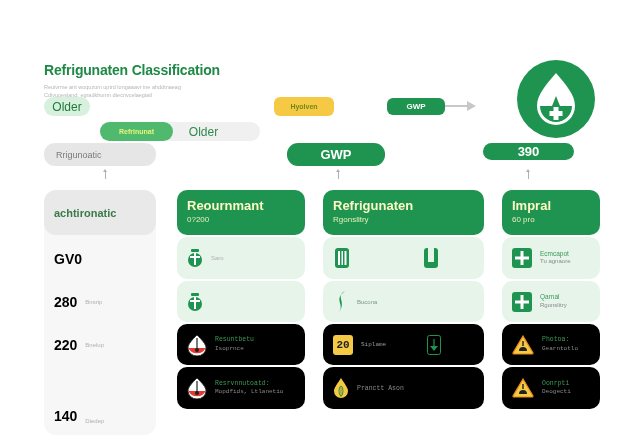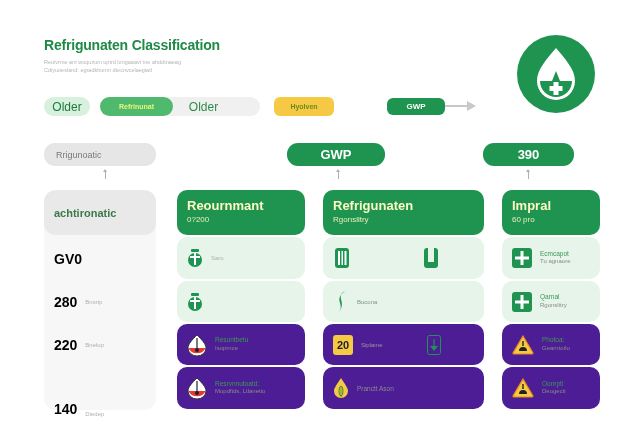--- a/index.html
+++ b/index.html
@@ -1,31 +1,31 @@
 <!DOCTYPE html>
 <html><head>
 <meta charset="utf-8">
 <style>
   * { box-sizing: border-box; margin: 0; padding: 0; }
   html, body { width: 640px; height: 448px; background: #ffffff; overflow: hidden; }
   body { font-family: "Liberation Sans", sans-serif; position: relative; }
-  .abs { position: absolute; }
+  .abs { position: absolute; margin-top: 25px; }
   .title { left: 44px; top: 37px; font-size: 14px; font-weight: bold; color: #1e8a46; letter-spacing: -0.2px; }
   .sub { left: 44px; font-size: 5.5px; color: #b5b5b5; }
   .pill { position: absolute; height: 19px; border-radius: 10px; display: flex; align-items: center; justify-content: center; font-size: 12px; }
   .arrow-line { position: absolute; height: 2px; background: #c8c8c8; }
   .arrow-head { position: absolute; width: 0; height: 0; border-top: 5px solid transparent; border-bottom: 5px solid transparent; border-left: 9px solid #c8c8c8; }
   .up-arrow { position: absolute; width: 1px; height: 8px; background: #b0b0b0; }
   .up-arrow::before { content: ""; position: absolute; left: -2px; top: -2px; border-left: 2.5px solid transparent; border-right: 2.5px solid transparent; border-bottom: 3px solid #b0b0b0; }
   .col-head { position: absolute; border-radius: 10px; color: #fef9c3; background: #1e9450; padding: 8px 10px; }
   .col-head .h1 { font-size: 13px; font-weight: bold; }
   .col-head .h2 { font-size: 8px; opacity: 0.9; margin-top: 2px; }
-  .cell { position: absolute; border-radius: 10px; display: flex; align-items: center; padding: 7px 10px; gap: 8px; }
+  .cell { position: absolute; border-radius: 10px; display: flex; align-items: center; padding: 0 10px; gap: 8px; }
   .green { background: #e6f4ea; }
-  .cream { background: #4c1d95; }
+  .cream { background: #000000; font-family: Liberation Mono, monospace; }
   .lab-num { font-size: 14px; font-weight: bold; color: #000000; }
   .lab-small { font-size: 6px; color: #b0b0b0; }
   .tiny-green { font-size: 6.5px; color: #3c9a58; line-height: 1.3; }
   .tiny-grey { font-size: 6px; color: #8a8a8a; line-height: 1.3; }
   svg { display: block; }
 </style>
 </head>
 <body>
 
 <div class="abs title">Refrigunaten Classification</div>
@@ -49,21 +49,21 @@
     <path d="M23 46 L35 46 L39 36 L43 46 L55 46 A16 16 0 0 1 23 46 Z" fill="#1e9450"></path>
     <rect x="36.5" y="47" width="5" height="13" fill="#fff"></rect>
     <rect x="32.5" y="51" width="13" height="5" fill="#fff"></rect>
   </svg>
 </div>
 
 <div class="pill" style="left:44px;top:143px;width:112px;height:23px;border-radius:11px;background:#e6e6e6;color:#7a7a7a;font-size:9px;justify-content:flex-start;padding-left:12px;text-align:center;">Rrigunoatic</div>
 <div class="up-arrow" style="left:105px;top:171px;"></div>
 <div class="pill" style="left:287px;top:143px;width:98px;height:23px;border-radius:11px;background:#1e9450;color:#fff;font-size:13px;font-weight:bold;">GWP</div>
 <div class="up-arrow" style="left:338px;top:171px;"></div>
-<div class="pill" style="left:483px;top:143px;width:91px;height:23px;border-radius:11px;background:#1e9450;color:#fff;font-size:13px;font-weight:bold;">390</div>
+<div class="pill" style="left:483px;top:143px;width:91px;height:17px;border-radius:11px;background:#1e9450;color:#fff;font-size:13px;font-weight:bold;">390</div>
 <div class="up-arrow" style="left:528px;top:171px;"></div>
 
 <div class="abs" style="left:44px;top:190px;width:112px;height:220px;border-radius:12px;background:#f7f7f7;"></div>
 <div class="cell" style="left:44px;top:190px;width:112px;height:45px;background:#e9e9e9;border-radius:12px;">
   <span style="font-size:11px;font-weight:bold;color:#3a7a4a;">achtironatic</span>
 </div>
 <div class="cell" style="left:44px;top:238px;width:112px;height:42px;">
   <span class="lab-num">GV0</span>
 </div>
 <div class="cell" style="left:44px;top:281px;width:112px;height:42px;">

